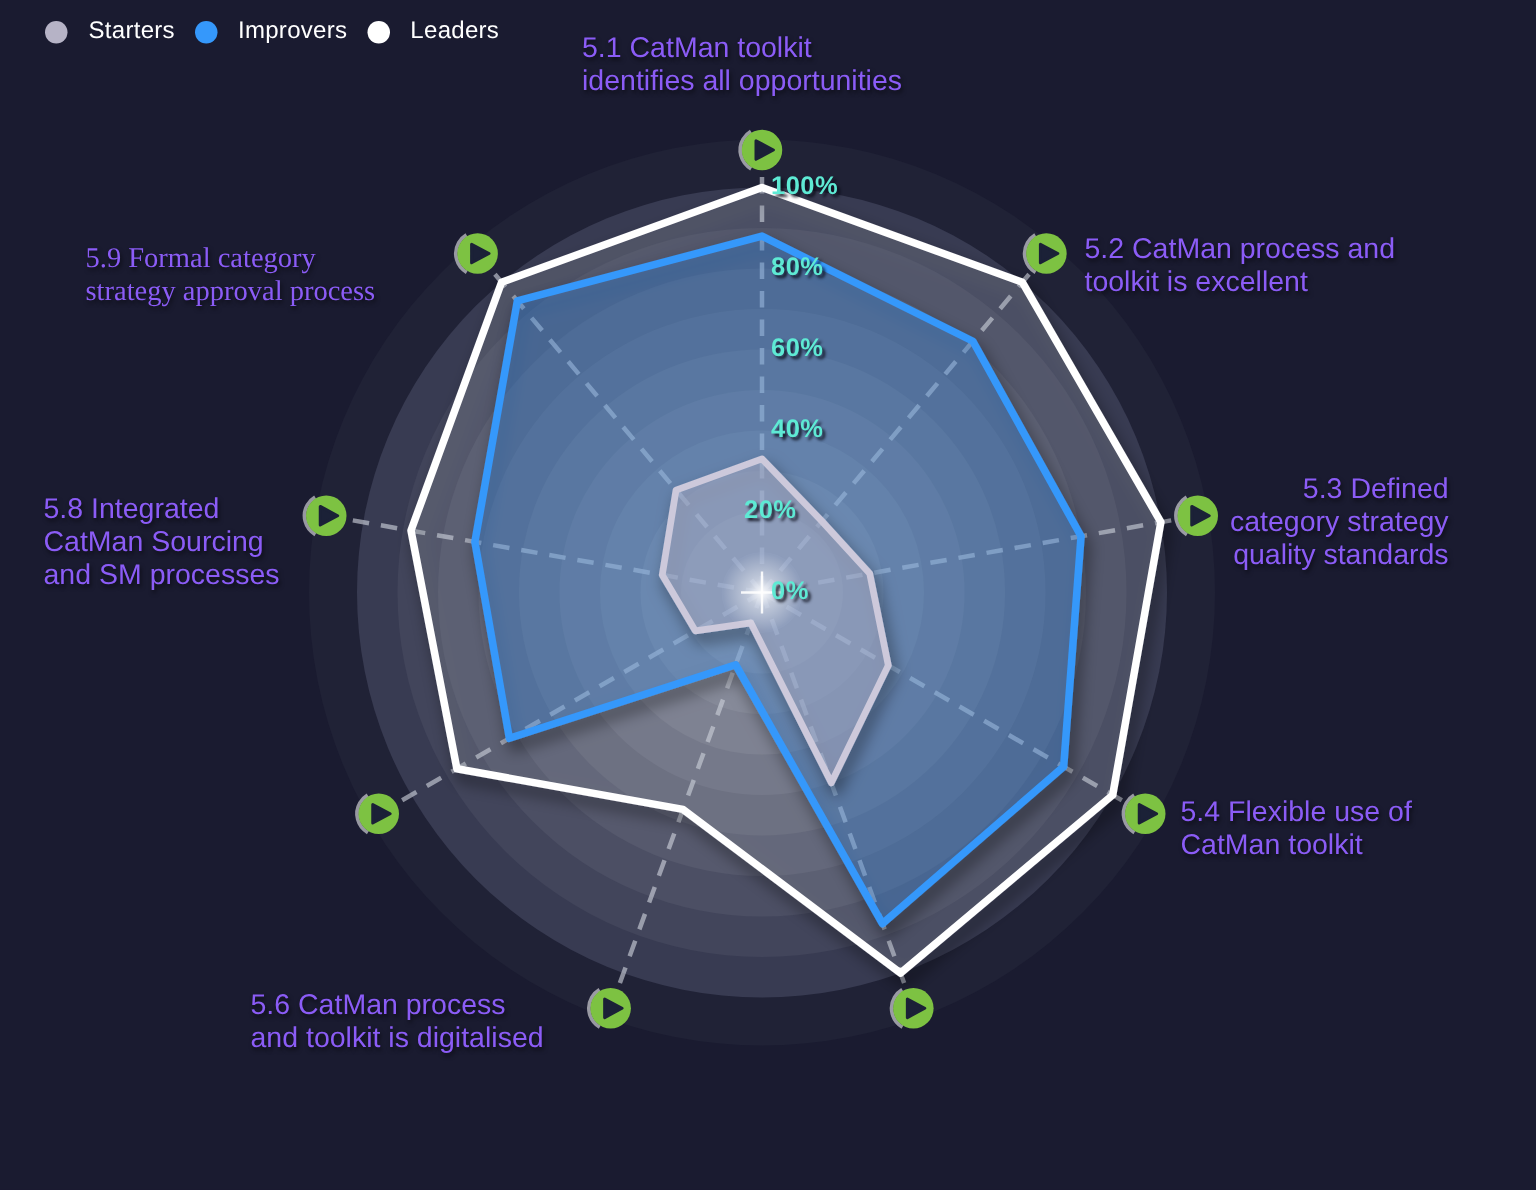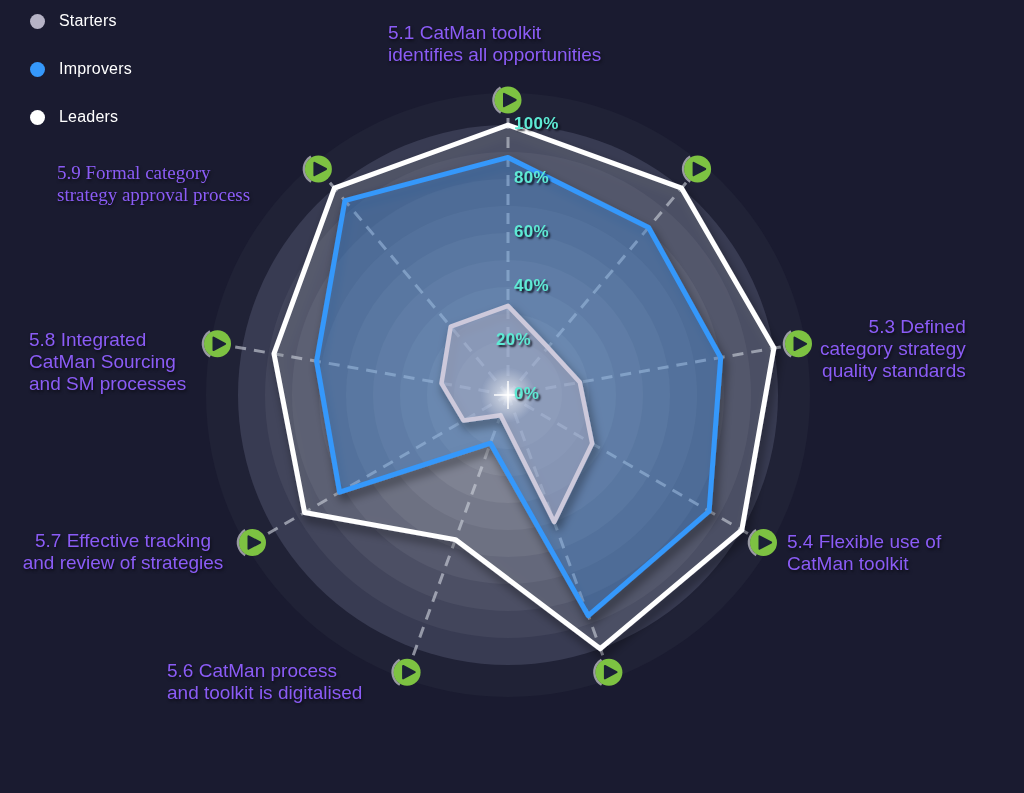--- a/index.html
+++ b/index.html
@@ -6,21 +6,21 @@
   body{
     width:1024px;height:793px;position:relative;overflow:hidden;
     background:#1a1b30;
     font-family:"Liberation Sans", sans-serif;
     -webkit-font-smoothing:antialiased;
   }
   #stage{position:absolute;inset:0;width:1024px;height:793px;}
   svg#radar-svg{position:absolute;left:0;top:0;}
 
   
-  .legend{position:absolute;left:30px;top:12px;display:flex;flex-direction:column;gap:30px;}
+  .legend{position:absolute;left:30px;top:12px;display:flex;flex-direction:row;gap:13px;}
   .legend-row{display:flex;align-items:center;gap:14px;}
   .legend-dot{width:15px;height:15px;border-radius:50%;flex:0 0 auto;}
   .legend-label{color:#ffffff;font-size:16px;letter-spacing:.2px;}
 
   
   .axis-label{
     position:absolute;color:#8b5cf6;font-size:19px;line-height:1.17;
     white-space:pre-line;text-shadow:1px 2px 3px rgba(0,0,0,.55);
   }
 
@@ -138,29 +138,29 @@
       <span class="legend-label">Improvers</span>
     </div>
     <div class="legend-row">
       <span class="legend-dot" style="background: rgb(255, 255, 255);"></span>
       <span class="legend-label">Leaders</span>
     </div>
   </div>
 
   <div class="axis-label" style="left:388px;top:22px;">5.1 CatMan toolkit
 identifies all opportunities</div>
+  <div class="axis-label" style="left:723px;top:156px;">5.2 CatMan process and
+toolkit is excellent</div>
   <div class="axis-label" style="left:820px;top:316px;text-align:right;">5.3 Defined
 category strategy
 quality standards</div>
   <div class="axis-label" style="left:787px;top:531px;">5.4 Flexible use of
 CatMan toolkit</div>
   <div class="axis-label" style="left:167px;top:660px;">5.6  CatMan process
 and toolkit is digitalised</div>
-  <div class="axis-label" style="left:2px;top:530px;width:242px;text-align:center;">5.7  Effective tracking
-and review of strategies</div>
   <div class="axis-label" style="left:29px;top:329px;">5.8  Integrated
 CatMan Sourcing
 and SM processes</div>
   <div class="axis-label" style="left:57px;top:162px;font-family:Liberation Serif, serif;">5.9  Formal category
 strategy approval process</div>
 
   <span class="tick" style="left:514px;top:114px;">100%</span>
   <span class="tick" style="left:514px;top:168px;">80%</span>
   <span class="tick" style="left:514px;top:222px;">60%</span>
   <span class="tick" style="left:514px;top:276px;text-align:right;">40%</span>

